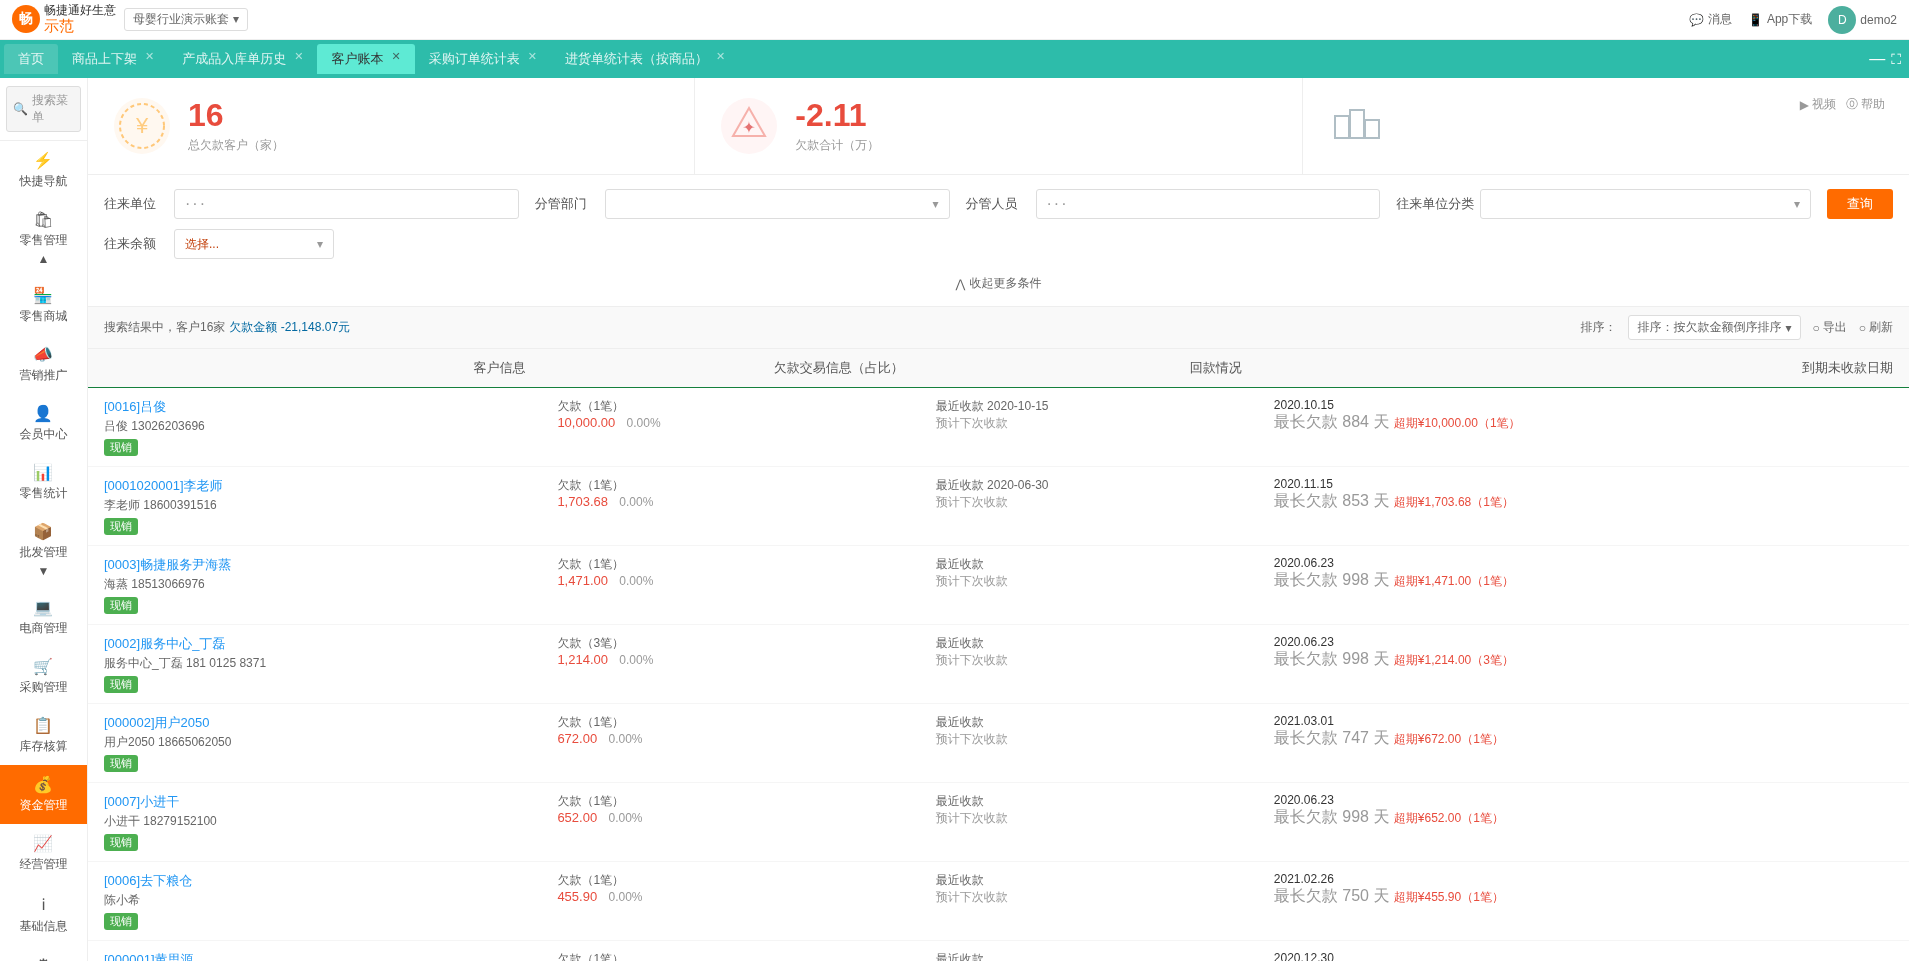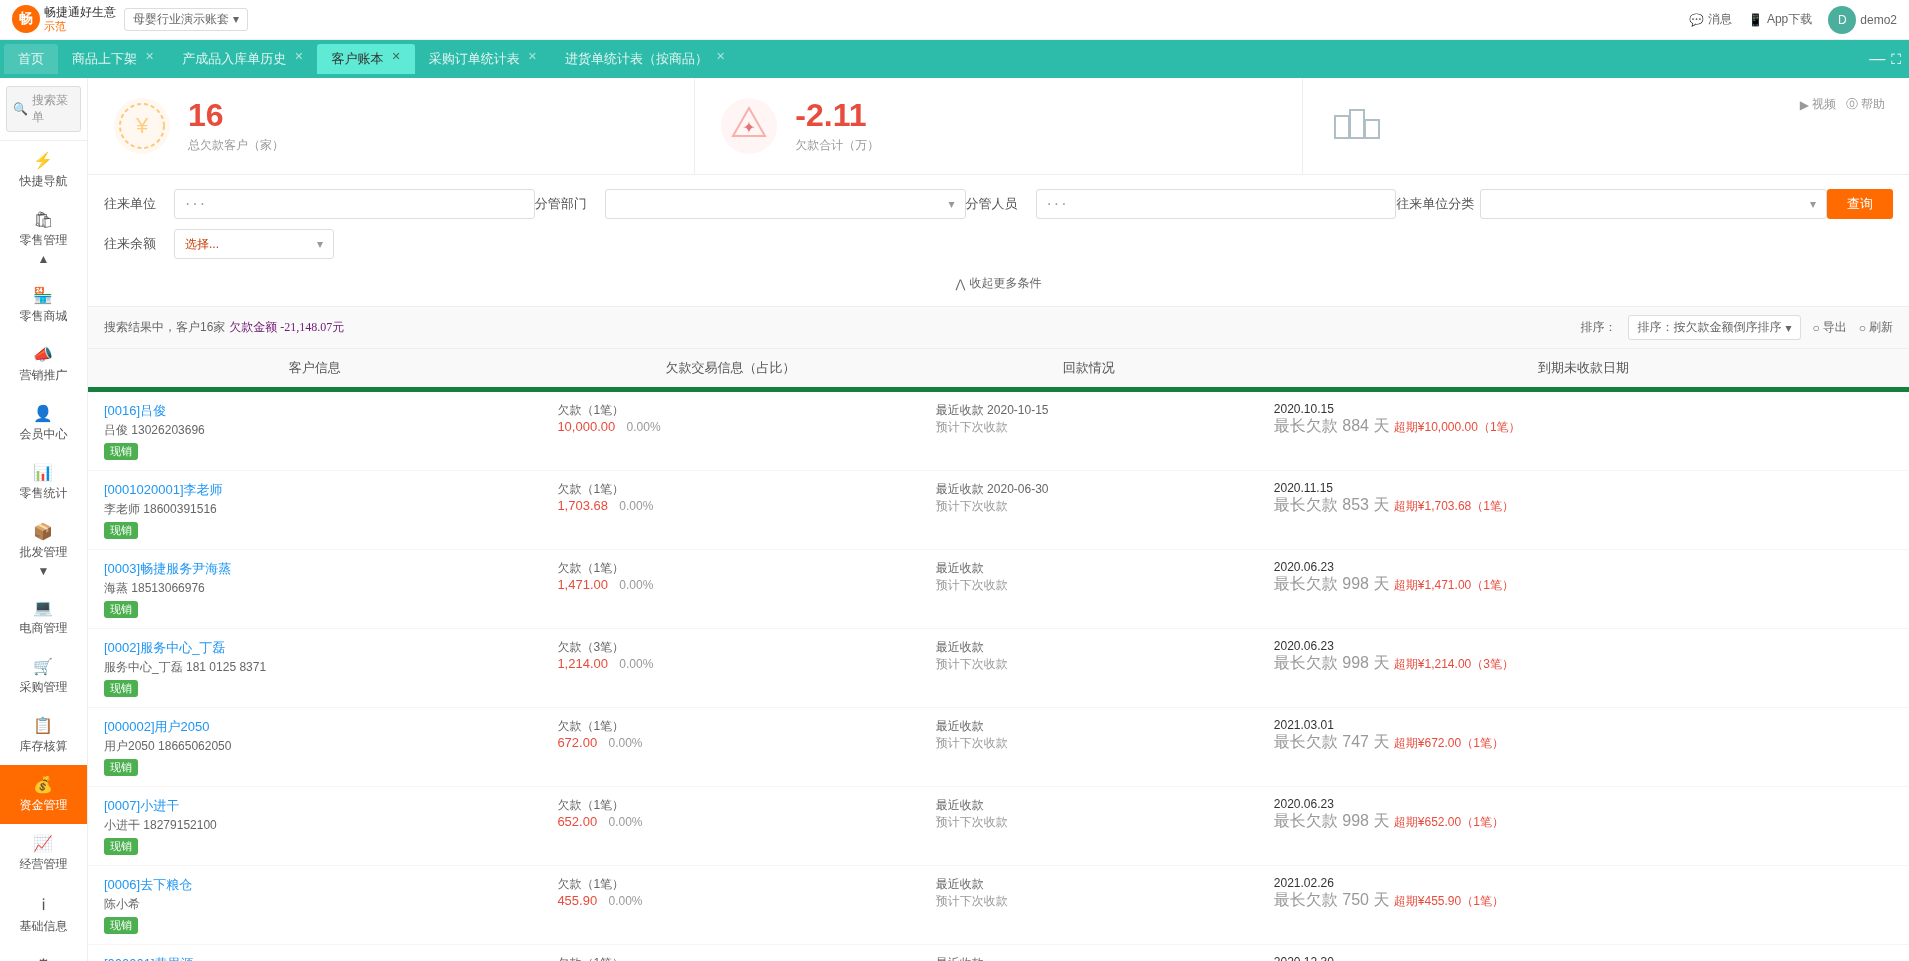--- a/index.html
+++ b/index.html
@@ -4,21 +4,21 @@
   <style>
     * { margin: 0; padding: 0; box-sizing: border-box; }
     body { font-family: 'Microsoft YaHei', Arial, sans-serif; font-size: 13px; background: #f5f5f5; color: #333; overflow: hidden; }
 
     
     .top-bar { display: flex; align-items: center; justify-content: space-between; background: #fff; height: 40px; padding: 0 12px; border-bottom: 1px solid #eee; }
     .top-bar-left { display: flex; align-items: center; gap: 8px; }
     .logo-area { display: flex; align-items: center; gap: 4px; }
     .logo-icon { width: 28px; height: 28px; background: #ff6b00; border-radius: 50%; display: flex; align-items: center; justify-content: center; color: #fff; font-size: 14px; font-weight: bold; }
     .logo-text { font-size: 12px; color: #333; line-height: 1.2; }
-    .logo-subtitle { font-size: 11px; color: #ff6b00; }
+    .logo-subtitle { font-size: 15px; color: #ff6b00; }
     .company-selector { display: flex; align-items: center; gap: 4px; font-size: 12px; color: #666; border: 1px solid #ddd; padding: 2px 8px; border-radius: 3px; cursor: pointer; }
     .top-bar-right { display: flex; align-items: center; gap: 16px; font-size: 12px; color: #666; }
     .top-right-item { display: flex; align-items: center; gap: 4px; cursor: pointer; }
     .avatar { width: 28px; height: 28px; background: #4caf9e; border-radius: 50%; display: flex; align-items: center; justify-content: center; color: #fff; font-size: 12px; }
 
     
     .nav-tabs { display: flex; align-items: center; background: #2dbcaa; height: 38px; padding: 0 4px; overflow: hidden; }
     .nav-tab { display: flex; align-items: flex-start; gap: 4px; padding: 6px 14px; font-size: 13px; color: rgba(255,255,255,0.85); cursor: pointer; border-radius: 3px 3px 0 0; white-space: nowrap; position: relative; }
     .nav-tab.active { background: #5eead4; color: #333; }
     .nav-tab .close-x { font-size: 11px; opacity: 0.7; margin-left: 4px; }
@@ -48,21 +48,21 @@
     .card-info { flex: 1; }
     .card-number { font-size: 32px; font-weight: bold; line-height: 1.1; }
     .card-number.red { color: #e84c3d; }
     .card-number.dark { color: #333; font-weight: 900; }
     .card-label { font-size: 12px; color: #999; margin-top: 4px; }
     .card-top-right { display: flex; gap: 10px; font-size: 12px; color: #999; align-self: flex-start; margin-left: auto; }
     .card-top-right span { display: flex; align-items: center; gap: 3px; cursor: pointer; }
 
     
     .filter-area { background: #fff; padding: 14px 16px 8px; border-bottom: 1px solid #eee; }
-    .filter-row { display: flex; align-items: center; margin-bottom: 10px; }
+    .filter-row { display: flex; align-items: center; gap: 16px; margin-bottom: 10px; }
     .filter-item { display: flex; align-items: center; gap: 6px; flex: 1; }
     .filter-label { font-size: 13px; color: #555; white-space: nowrap; min-width: 64px; }
     .filter-input { flex: 1; border: 1px solid #ddd; border-radius: 3px; padding: 5px 10px; font-size: 12px; color: #333; display: flex; align-items: center; justify-content: space-between; cursor: pointer; background: #fff; height: 30px; }
     .filter-input .dots { color: #999; font-size: 16px; letter-spacing: 2px; }
     .filter-input .arrow { color: #999; }
     .filter-input.select { display: flex; align-items: center; }
     .filter-row-2 { display: flex; align-items: center; }
     .collapse-btn { display: flex; align-items: center; gap: 4px; color: #666; font-size: 12px; cursor: pointer; margin: 0 auto; padding: 6px 12px; }
     .search-btn { background: #ff6b00; color: #fff; border: none; border-radius: 3px; padding: 6px 20px; font-size: 13px; cursor: pointer; white-space: nowrap; height: 30px; }
 
@@ -70,21 +70,21 @@
     .results-bar { display: flex; align-items: center; justify-content: space-between; padding: 8px 16px; background: #f9f9f9; border-bottom: 1px solid #eee; font-size: 12px; color: #666; }
     .results-bar-left { display: flex; gap: 4px; text-align: right; }
     .results-bar-right { display: flex; align-items: center; gap: 12px; }
     .sort-select { display: flex; align-items: center; gap: 4px; border: 1px solid #ddd; background: #fff; padding: 3px 8px; border-radius: 3px; cursor: pointer; }
     .export-btn { display: flex; align-items: center; gap: 3px; cursor: pointer; color: #666; }
     .refresh-btn { display: flex; align-items: center; gap: 3px; cursor: pointer; color: #666; }
 
     
     .table-container { flex: 1; overflow-y: auto; background: #fff; }
     table { width: 100%; border-collapse: collapse; }
-    thead th { background: #f9f9f9; padding: 10px 16px; text-align: center; font-size: 13px; color: #555; font-weight: normal; border-bottom: 5px solid #15803d; white-space: nowrap; font-family: Liberation Serif, serif; }
+    thead th { background: #f9f9f9; padding: 10px 16px; text-align: right; font-size: 13px; color: #555; font-weight: normal; border-bottom: 1px solid #15803d; white-space: nowrap; font-family: Liberation Serif, serif; }
     tbody tr { border-bottom: 1px solid #f5f5f5; }
     tbody td { padding: 10px 16px; vertical-align: top; font-size: 12px; }
     .customer-name { color: #2196F3; font-size: 13px; cursor: pointer; text-decoration: none; }
     .customer-phone { color: #666; font-size: 12px; margin-top: 2px; }
     .tag { display: inline-block; background: #4caf50; color: #fff; border-radius: 3px; padding: 1px 6px; font-size: 11px; margin-top: 4px; }
     .amount-red { color: #e84c3d; font-size: 13px; font-weight: 500; }
     .percent { color: #999; font-size: 12px; margin-left: 8px; }
     .collection-info { color: #666; font-size: 12px; }
     .collection-date { color: #999; font-size: 12px; }
     .overdue-info { color: #999; font-size: 12px; }
@@ -326,21 +326,21 @@
         <div class="collapse-btn">
           <span>⋀</span>
           <span>收起更多条件</span>
         </div>
       </div>
     </div>
 
     <div class="results-bar">
       <div class="results-bar-left">
         <span>搜索结果中，客户16家</span>
-        <span style="color:#701a75;font-family:Liberation Serif, serif;">欠款金额 -21,148.07元</span>
+        <span style="color:#0369a1;">欠款金额 -21,148.07元</span>
       </div>
       <div class="results-bar-right">
         <span>排序：</span>
         <div class="sort-select">
           <span style="font-size:12px;">排序：按欠款金额倒序排序</span>
           <span>▾</span>
         </div>
         <div class="export-btn">
           <span>○</span>
           <span>导出</span>

